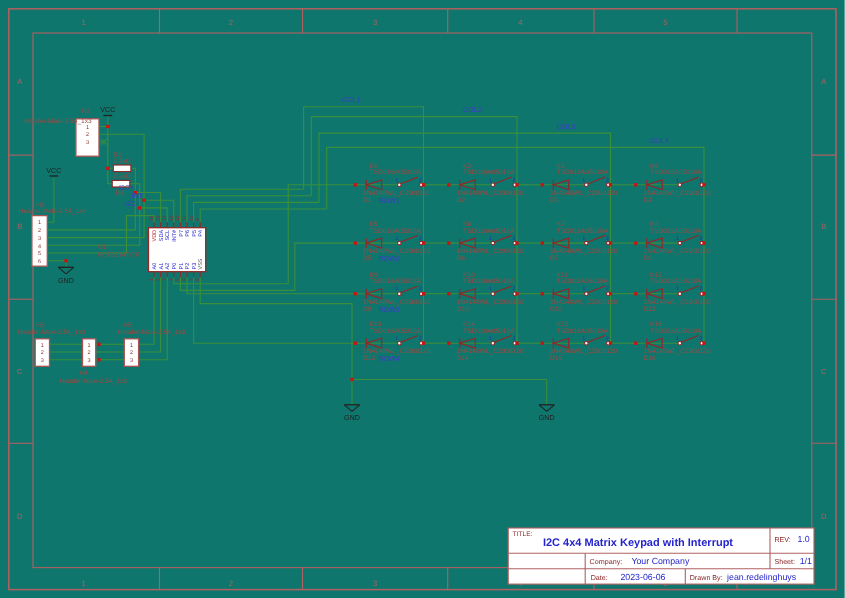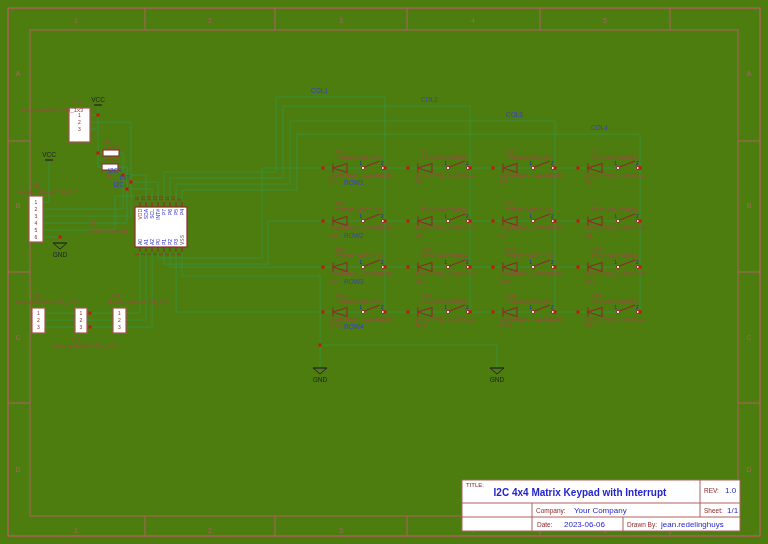--- a/index.html
+++ b/index.html
@@ -1,16 +1,16 @@
 <!DOCTYPE html>
 <html><head>
 <meta charset="utf-8">
 <style>
   html,body{margin:0;padding:0;background:#fff;}
-  .page{width:768px;height:544px;position:relative;background:#4d7c0f;overflow:hidden;}
+  .page{width:768px;height:544px;position:relative;background:#0f766e;overflow:hidden;}
   svg{display:block;}
   text{font-family:"Liberation Sans",sans-serif;}
   .t45{font-size:4.5px}.t5{font-size:5px}.t6{font-size:6px}
   .t65{font-size:6.5px}.t7{font-size:7px}.t8{font-size:8px}
   .ttl{font-size:10px;font-weight:bold}
 </style>
 </head>
 <body>
 
 <div class="page">

